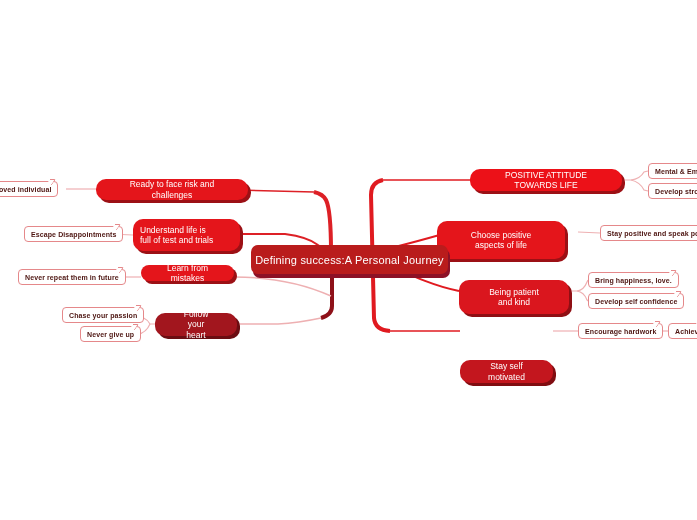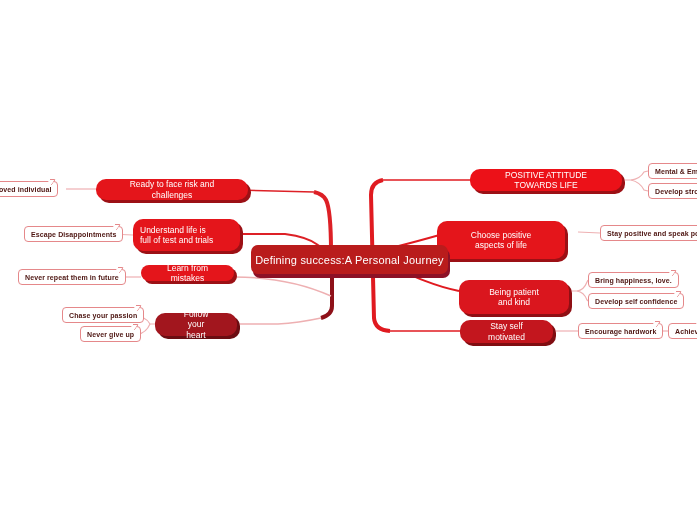--- a/index.html
+++ b/index.html
@@ -13,21 +13,21 @@
     background:#b91c1c;color:#ffffff;border-radius:7px;font-size:11px;
     box-shadow:2px 4px 0 #8D1126;z-index:3;letter-spacing:.2px;
   }
   .main{
     color:#ffffff;border-radius:10px;font-size:8.5px;z-index:2;line-height:1.2;
     padding:2px 22px;text-align:center;
   }
   .shade-a{background:#E4151B;box-shadow:3px 3px 0 #9C1015;}
   .shade-bright{background:#EC1118;box-shadow:3px 3px 0 #9C1015;}
   .shade-mid{background:#DA161E;box-shadow:3px 3px 0 #8F0F14;}
-  .shade-deep{background:#C3161E;box-shadow:3px 3px 0 #800D11;}
+  .shade-deep{background:#C3161E;box-shadow:3px 3px 0 #800D11;margin-top:40px;}
   .shade-dark{background:#A2161E;box-shadow:3px 3px 0 #6B0D12;justify-content:flex-end;}
   .left-align{justify-content:flex-start;text-align:left;padding-left:7px;}
   .sub{
     background:#ffffff;border:1px solid #E5888A;border-radius:4px;color:#4D1511;
     font-size:7px;font-weight:bold;white-space:nowrap;padding:0 6px;height:16px;
     z-index:2;letter-spacing:.1px;
   }
   .sub::after{
     content:'';position:absolute;top:-3px;right:3px;width:5px;height:5px;background:#fff;
     border:1px solid #E5888A;border-bottom:none;border-left:none;

